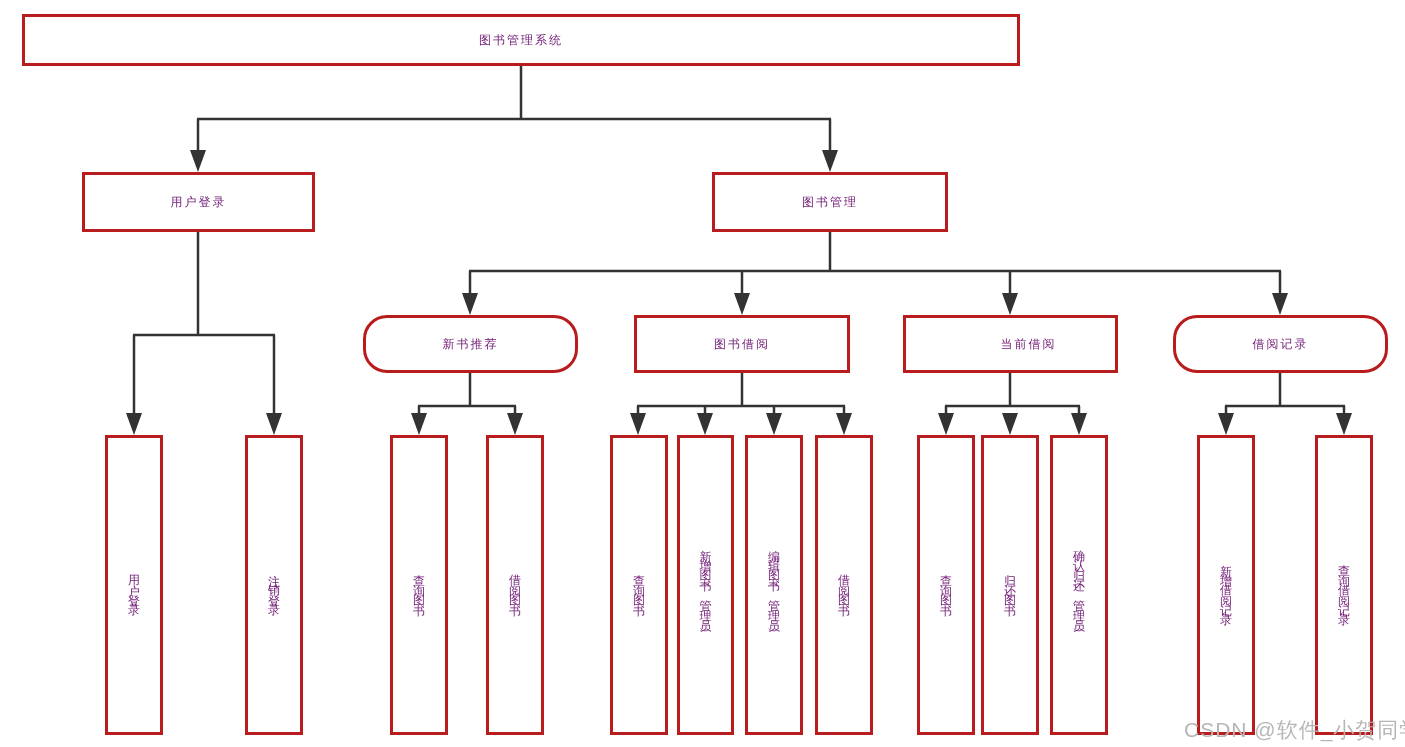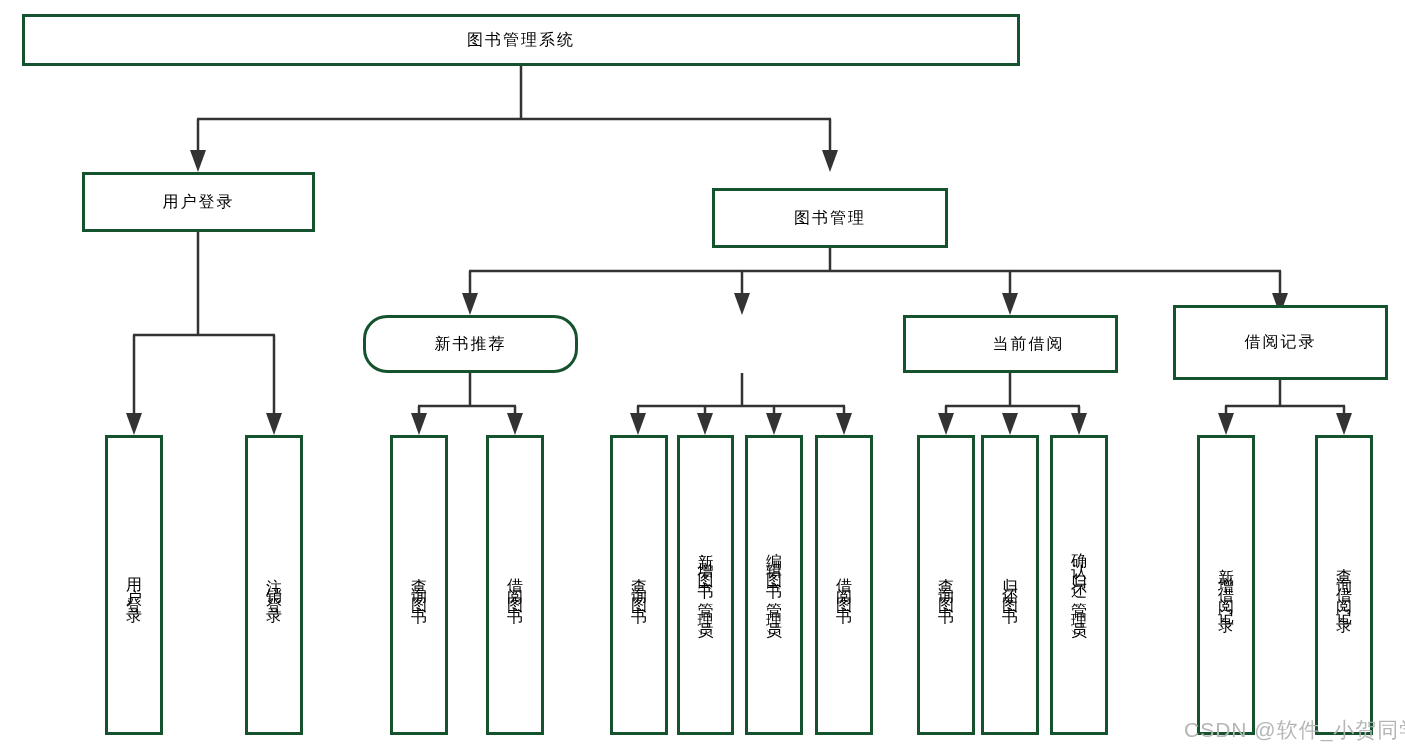--- a/index.html
+++ b/index.html
@@ -7,45 +7,45 @@
     position:relative;
     width:1405px;height:747px;
     background:#ffffff;
     font-family:"Liberation Sans","DejaVu Sans",sans-serif;
     overflow:hidden;
   }
   #connectors{position:absolute;left:0;top:0;width:1405px;height:747px;}
   .node{
     position:absolute;
     box-sizing:border-box;
-    border:3px solid #14532d;
+    border:3px solid #b91c1c;
     background:#ffffff;
-    color:#000000;
+    color:#701a75;
     display:flex;
     align-items:center;
     justify-content:center;
-    font-size:16px;
+    font-size:12px;
     letter-spacing:2px;
     white-space:nowrap;
   }
   .vnode{
     writing-mode:vertical-rl;
     text-orientation:upright;
     letter-spacing:10px;
     line-height:1;
     white-space:normal;
   }
   
   .n-root{left:22px;top:14px;width:998px;height:52px;}
   .n-login{left:82px;top:172px;width:233px;height:60px;}
-  .n-mgmt{left:712px;top:172px;width:236px;height:60px;margin-top:16px;}
+  .n-mgmt{left:712px;top:172px;width:236px;height:60px;}
   .n-newbooks{left:363px;top:315px;width:215px;height:58px;border-radius:24px;}
   .n-borrow{left:634px;top:315px;width:216px;height:58px;}
   .n-current{left:903px;top:315px;width:215px;height:58px;padding-left:36px;}
-  .n-records{left:1173px;top:305px;width:215px;height:75px;}
+  .n-records{left:1173px;top:315px;width:215px;height:58px;border-radius:24px;}
   
   .leaf{top:435px;width:58px;height:300px;}
   .l-ua{left:105px;} .l-ub{left:245px;}
   .l-na{left:390px;} .l-nb{left:486px;}
   .l-ba{left:610px;} .l-bb{left:677px;width:57px;} .l-bc{left:745px;} .l-bd{left:815px;}
   .l-ca{left:917px;} .l-cb{left:981px;} .l-cc{left:1050px;}
   .l-ra{left:1197px;} .l-rb{left:1315px;}
   #watermark{
     position:absolute;
     left:1184px;top:716px;
@@ -123,20 +123,21 @@
     <polygon points="1218,413 1234,413 1226,435"></polygon>
     <polygon points="1336,413 1352,413 1344,435"></polygon>
   </svg>
 
   <div class="node n-root">图书管理系统</div>
 
   <div class="node n-login">用户登录</div>
   <div class="node n-mgmt">图书管理</div>
 
   <div class="node n-newbooks">新书推荐</div>
+  <div class="node n-borrow">图书借阅</div>
   <div class="node n-current">当前借阅</div>
   <div class="node n-records">借阅记录</div>
 
   <div class="node vnode leaf l-ua">用户登录</div>
   <div class="node vnode leaf l-ub">注销登录</div>
 
   <div class="node vnode leaf l-na">查询图书</div>
   <div class="node vnode leaf l-nb">借阅图书</div>
 
   <div class="node vnode leaf l-ba">查询图书</div>

